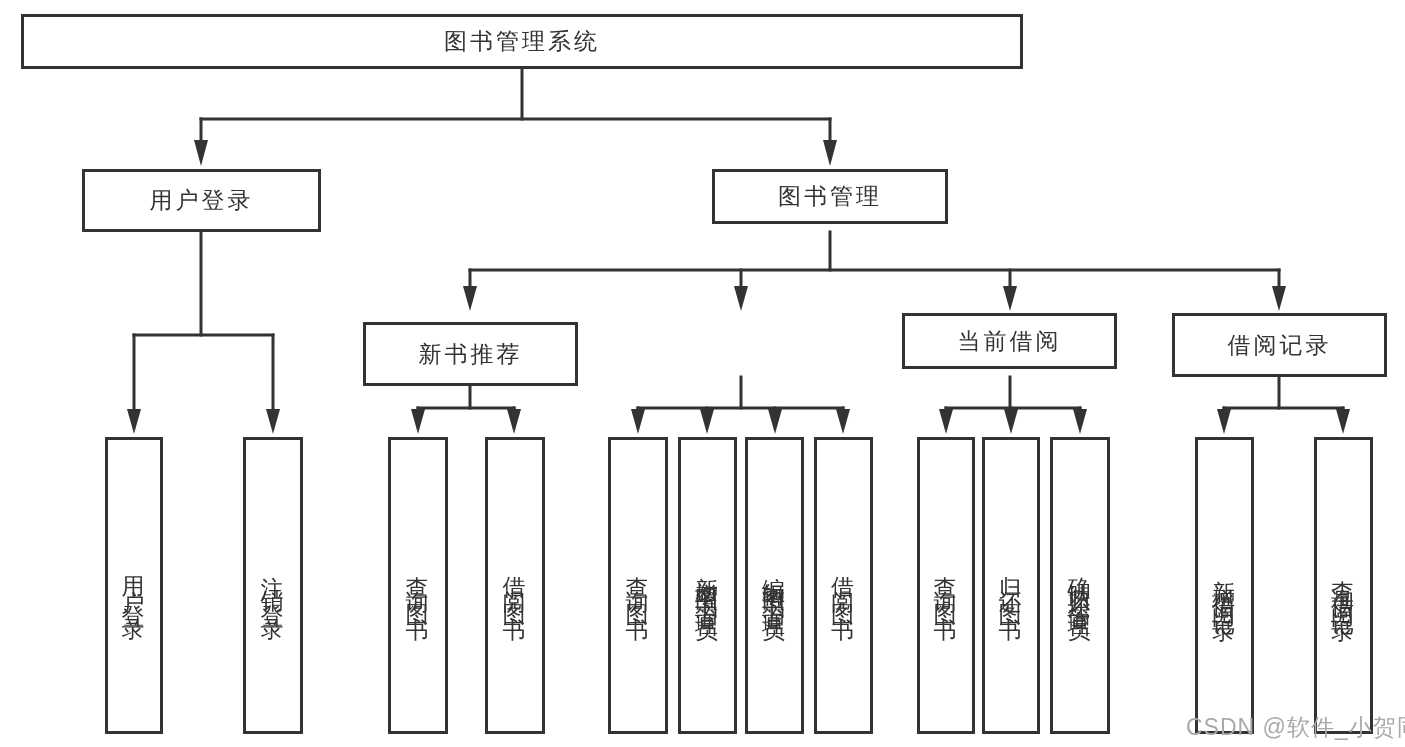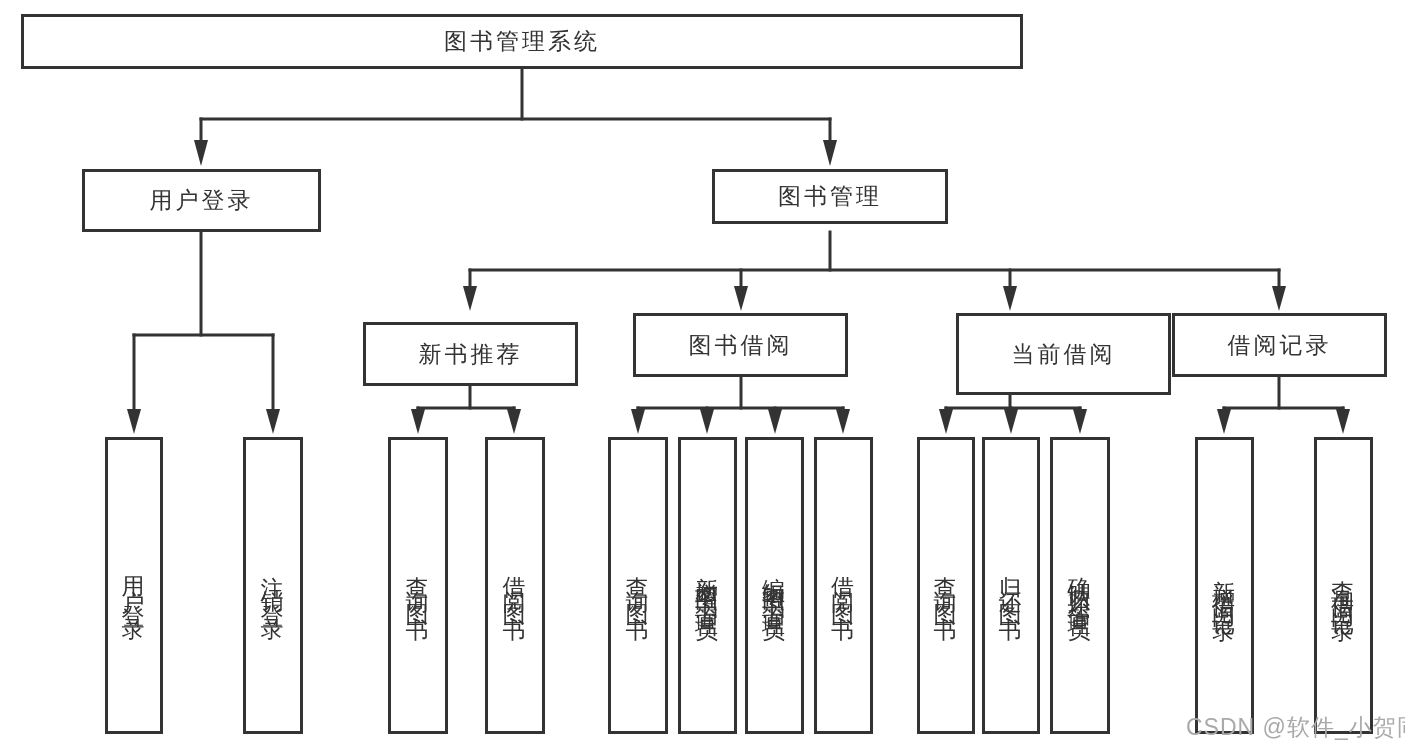--- a/index.html
+++ b/index.html
@@ -45,21 +45,21 @@
   }
   .v4 { letter-spacing: 14px; }
   .v6 { letter-spacing: 8px; }
   .v9 { letter-spacing: 6px; }
   
   #n-root   { left: 21px;  top: 14px;  width: 1002px; height: 55px; }
   #n-login  { left: 82px;  top: 169px; width: 239px;  height: 63px; }
   #n-mgmt   { left: 712px; top: 169px; width: 236px;  height: 55px; }
   #n-rec    { left: 363px; top: 322px; width: 215px;  height: 64px; }
   #n-borrow { left: 633px; top: 313px; width: 215px;  height: 64px; }
-  #n-cur    { left: 956px; top: 313px; width: 215px;  height: 82px; text-align: right; }
+  #n-cur    { left: 902px; top: 313px; width: 215px;  height: 56px; text-align: right; }
   #n-hist   { left: 1172px;top: 313px; width: 215px;  height: 64px; }
   #l-ulogin  { left: 105px;  width: 58px; }
   #l-logout  { left: 243px;  width: 60px; }
   #l-query1  { left: 388px;  width: 60px; }
   #l-borrow1 { left: 485px;  width: 60px; }
   #l-query2  { left: 608px;  width: 60px; }
   #l-add     { left: 678px;  width: 59px; }
   #l-edit    { left: 745px;  width: 59px; }
   #l-borrow2 { left: 814px;  width: 59px; }
   #l-query3  { left: 917px;  width: 58px; }
@@ -148,21 +148,20 @@
       <polygon points="1336,409 1350,409 1343,434"></polygon>
     </g>
   </svg>
 
   <div id="n-root" class="hbox">图书管理系统</div>
 
   <div id="n-login" class="hbox">用户登录</div>
   <div id="n-mgmt" class="hbox">图书管理</div>
 
   <div id="n-rec" class="hbox">新书推荐</div>
-  <div id="n-borrow" class="hbox">图书借阅</div>
   <div id="n-cur" class="hbox">当前借阅</div>
   <div id="n-hist" class="hbox">借阅记录</div>
 
   <div id="l-ulogin" class="vbox v4">用户登录</div>
   <div id="l-logout" class="vbox v4">注销登录</div>
 
   <div id="l-query1" class="vbox v4">查询图书</div>
   <div id="l-borrow1" class="vbox v4">借阅图书</div>
 
   <div id="l-query2" class="vbox v4">查询图书</div>

